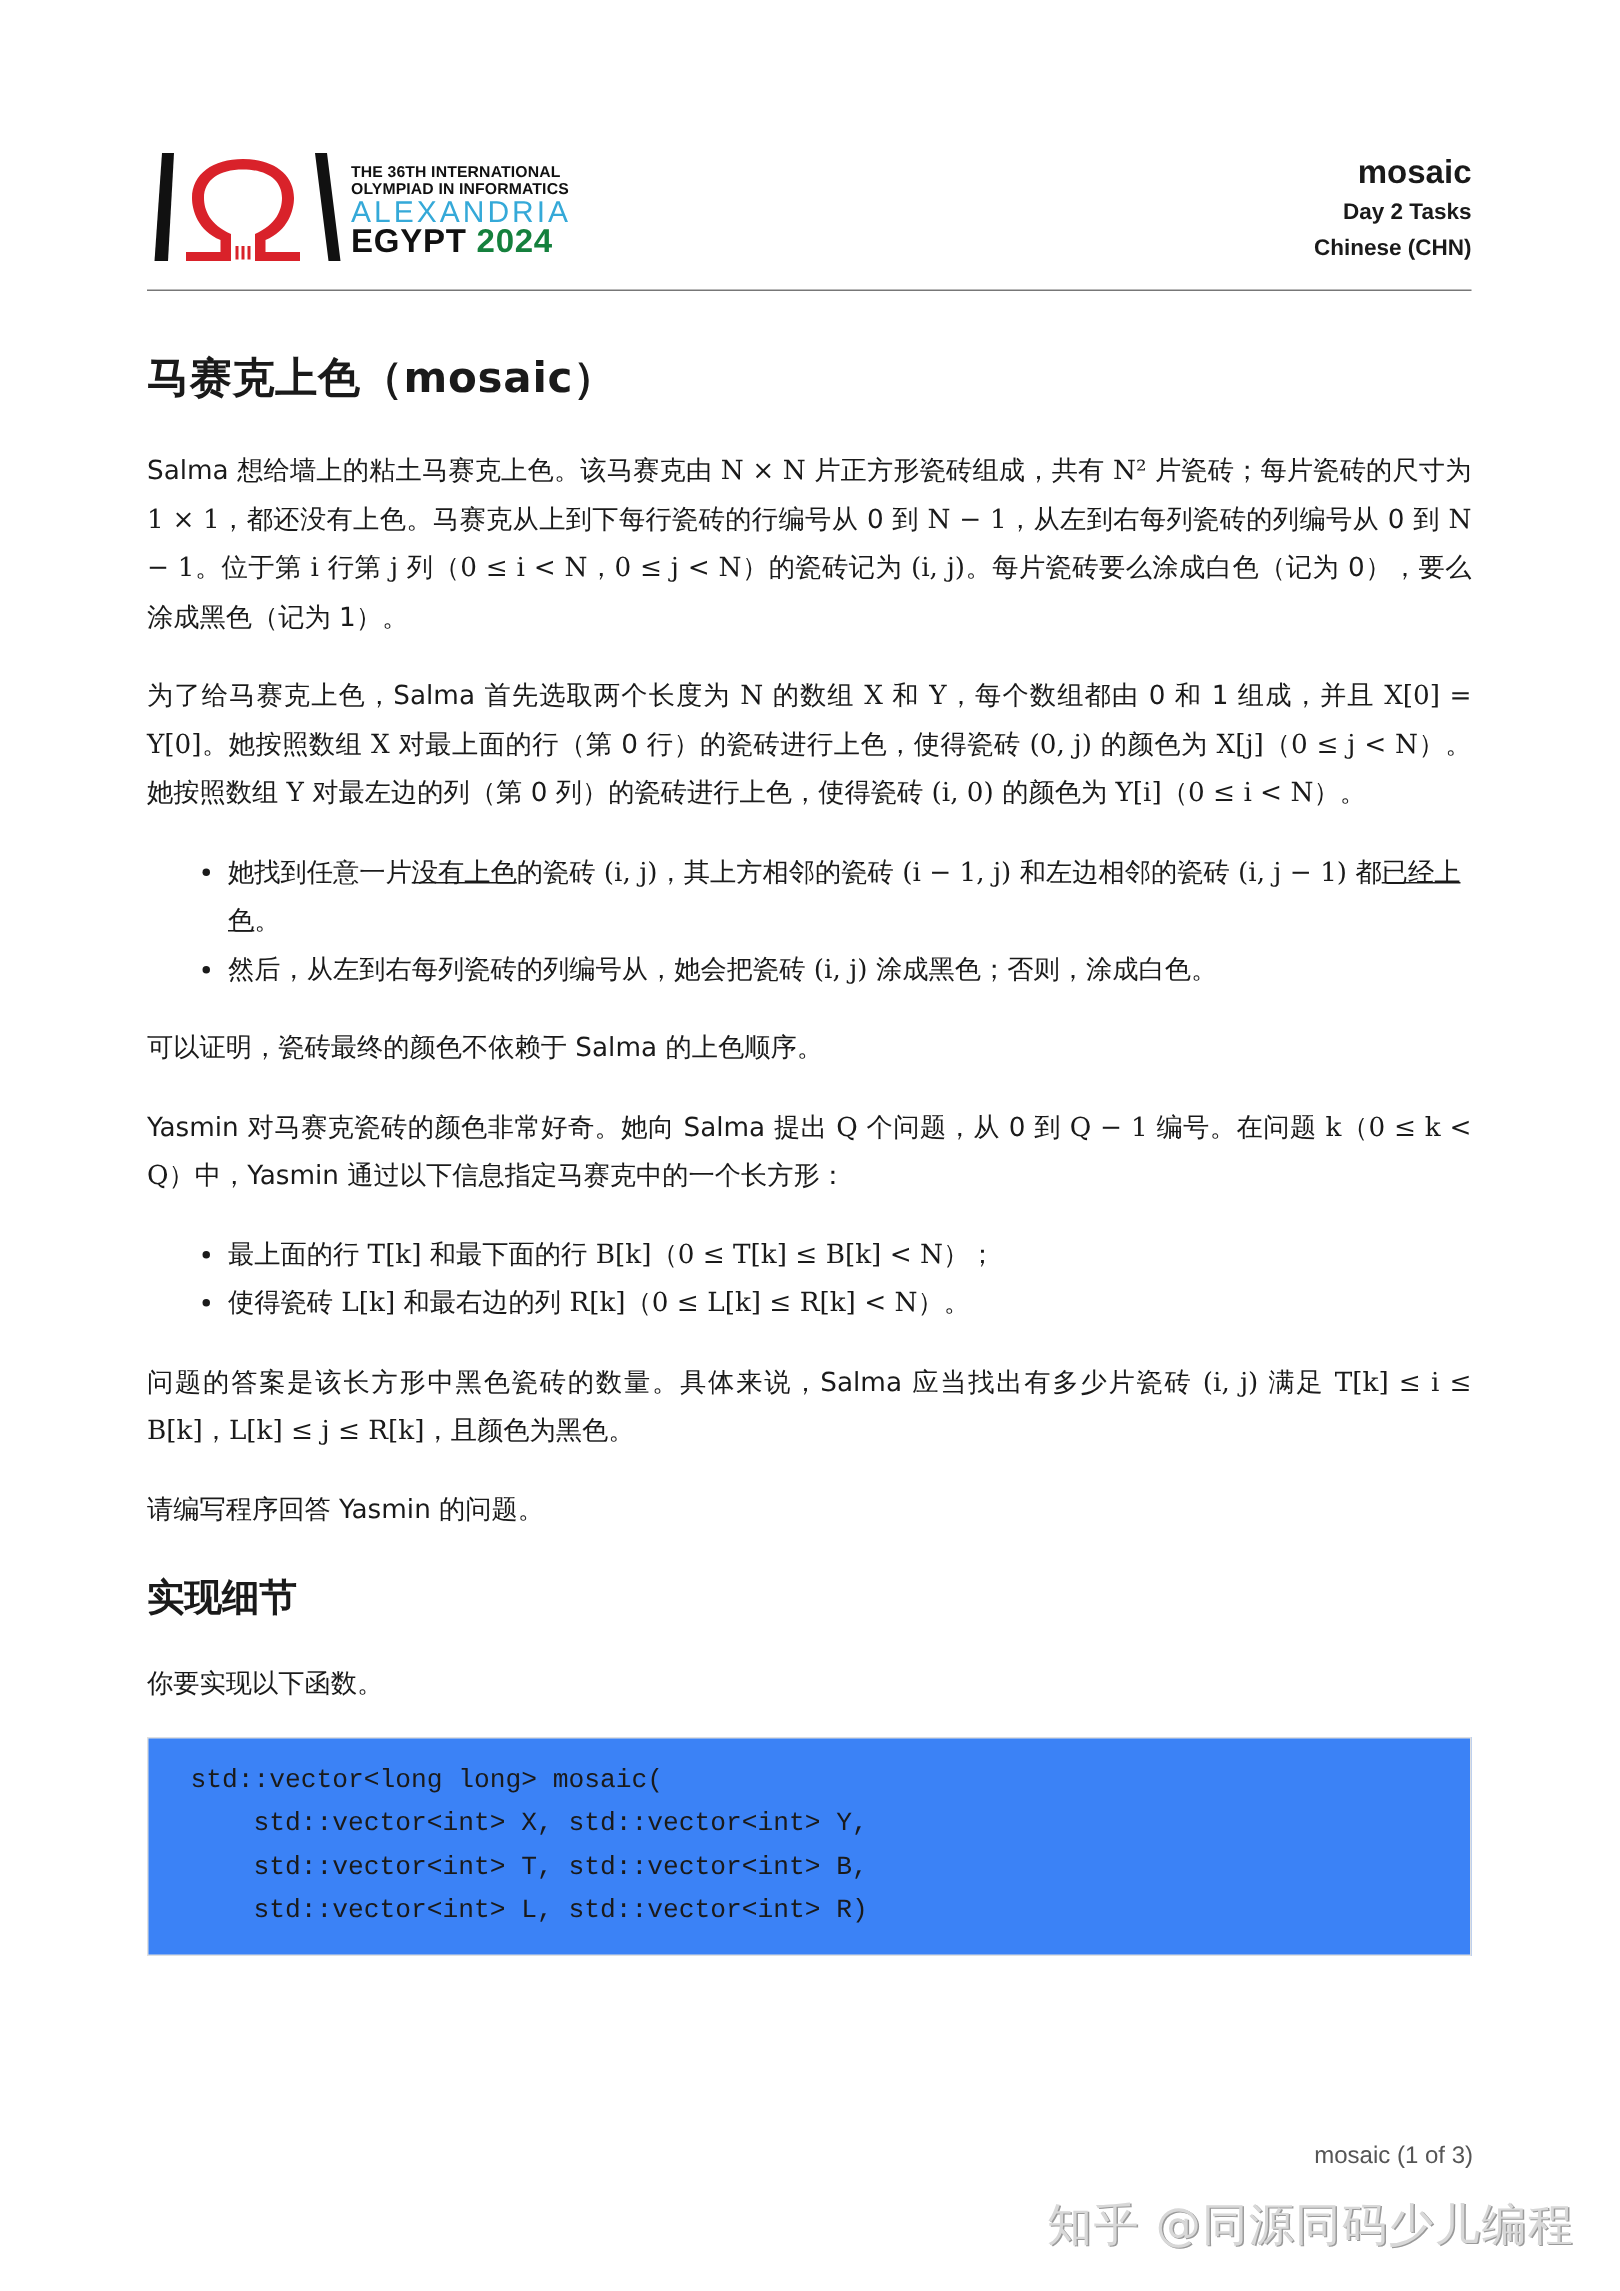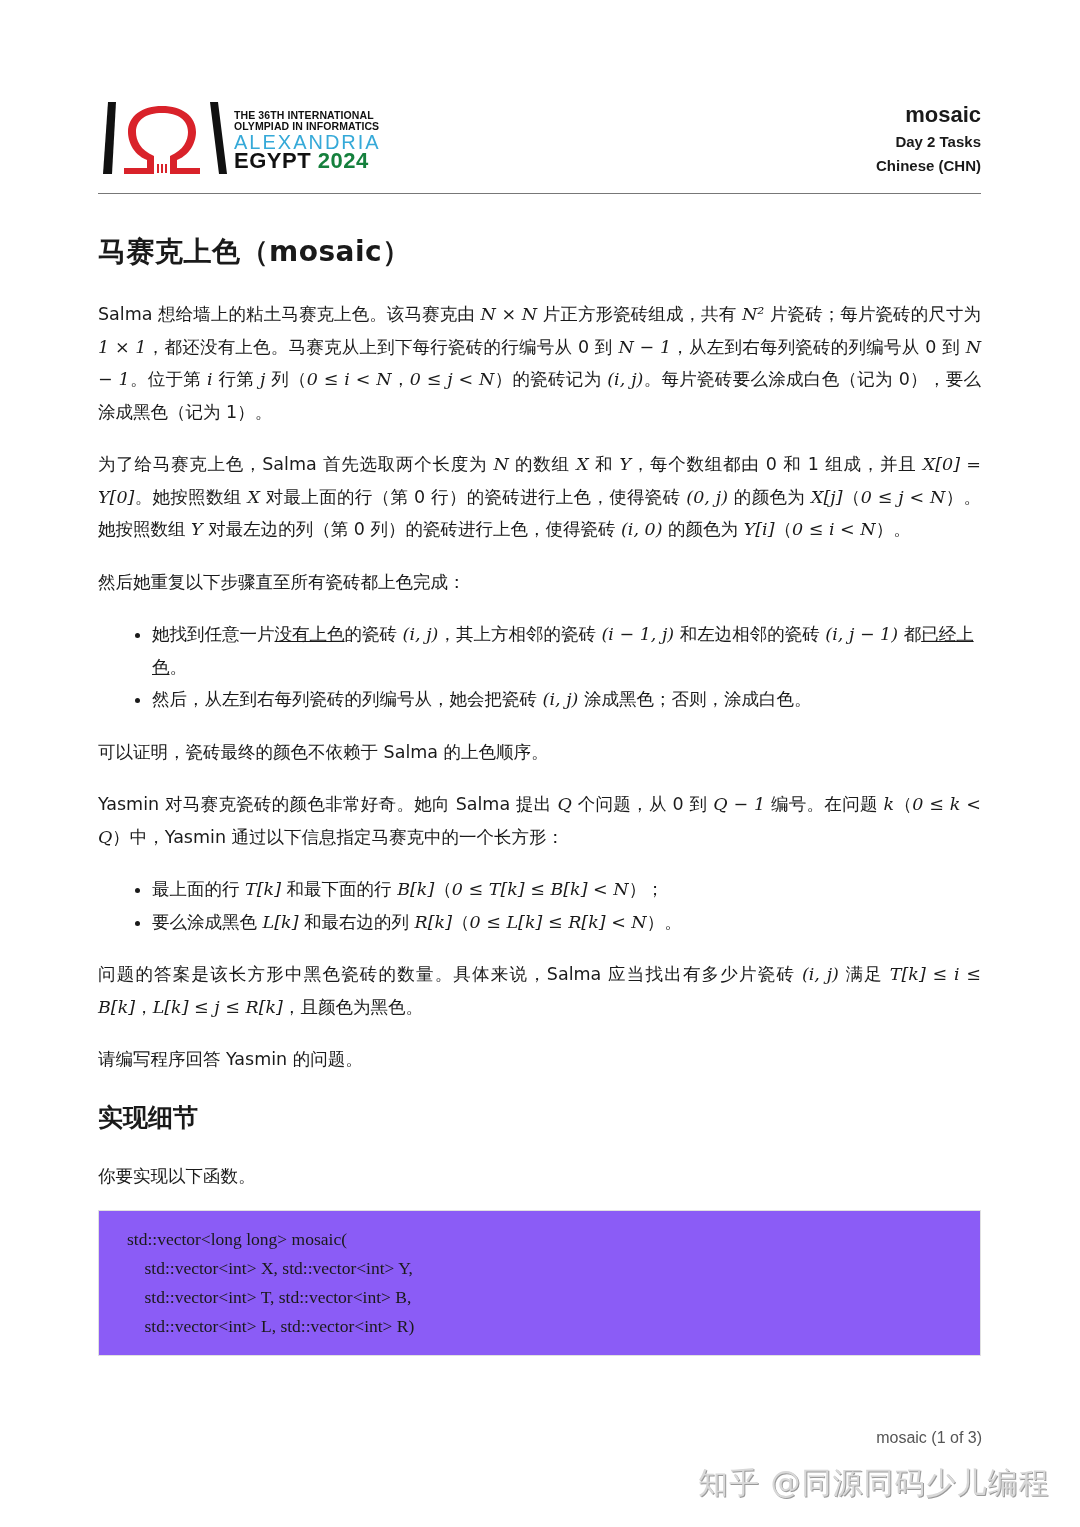--- a/index.html
+++ b/index.html
@@ -15,26 +15,26 @@
   .logo-l4 { font-size: 22px; color: #111; font-weight: 900; margin-top: -2px; letter-spacing: 0.5px; }
   .logo-l4 .yr { color: #15803d; }
   .meta { position: absolute; right: 0; top: 5px; text-align: right; font-family: "Liberation Sans", sans-serif; font-weight: bold; }
   .meta-task { font-size: 22px; line-height: 30px; }
   .meta-day, .meta-lang { font-size: 15px; line-height: 24px; }
   h1 { position: absolute; left: 98px; top: 228px; margin: 0; font-size: 28px; font-weight: bold; line-height: 48px; letter-spacing: 0.5px; }
   .content { position: absolute; left: 98px; top: 298px; width: 883px; font-size: 17.5px; line-height: 32.5px; }
   .content p { margin: 0 0 20px 0; text-align: justify; }
   .content ul { margin: 0 0 20px 0; padding-left: 54px; }
   .content li { margin: 0; }
-  .m { font-family: "DejaVu Serif", "Liberation Serif", serif; font-style: italic; }
+  .m { font-family: "DejaVu Serif", "Liberation Serif", serif; }
   .u { text-decoration: underline; }
   h2 { font-size: 25px; font-weight: bold; margin: 22px 0 22px 0; line-height: 40px; }
   .code {
-    background: #8b5cf6; border: 1px solid #e0e0e0; margin-top: 18px;
-    padding: 14px 28px 14px 28px; font-family: Liberation Serif, serif;
+    background: #3b82f6; border: 1px solid #e0e0e0; margin-top: 18px;
+    padding: 14px 28px 14px 28px; font-family: Liberation Mono, monospace;
     font-size: 17.5px; line-height: 29px; white-space: pre; color: #1a1a1a;
   }
   .footer { position: absolute; right: 98px; top: 1429px; font-family: "Liberation Sans", sans-serif; font-size: 16px; color: #555; }
   .watermark { position: absolute; left: 698px; top: 1463px; font-size: 30px; color: #d8d8d8; letter-spacing: 1px;
     text-shadow: 1px 1px 0 #9a9a9a; font-family: "DejaVu Sans", sans-serif; }
 </style>
 </head>
 <body>
 
 <div class="header">
@@ -61,34 +61,33 @@
   </div>
 </div>
 
 <h1>马赛克上色（mosaic）</h1>
 
 <div class="content">
   <p><span>Salma 想给墙上的粘土马赛克上色。该马赛克由 </span><span class="m">N × N</span><span> 片正方形瓷砖组成，共有 </span><span class="m">N²</span><span> 片瓷砖；每片瓷砖的尺寸为 </span><span class="m">1 × 1</span><span>，都还没有上色。马赛克从上到下每行瓷砖的行编号从 0 到 </span><span class="m">N − 1</span><span>，从左到右每列瓷砖的列编号从 0 到 </span><span class="m">N − 1</span><span>。位于第 </span><span class="m">i</span><span> 行第 </span><span class="m">j</span><span> 列（</span><span class="m">0 ≤ i &lt; N</span><span>，</span><span class="m">0 ≤ j &lt; N</span><span>）的瓷砖记为 </span><span class="m">(i, j)</span><span>。每片瓷砖要么涂成白色（记为 0），要么涂成黑色（记为 1）。</span></p>
 
   <p><span>为了给马赛克上色，Salma 首先选取两个长度为 </span><span class="m">N</span><span> 的数组 </span><span class="m">X</span><span> 和 </span><span class="m">Y</span><span>，每个数组都由 0 和 1 组成，并且 </span><span class="m">X[0] = Y[0]</span><span>。她按照数组 </span><span class="m">X</span><span> 对最上面的行（第 0 行）的瓷砖进行上色，使得瓷砖 </span><span class="m">(0, j)</span><span> 的颜色为 </span><span class="m">X[j]</span><span>（</span><span class="m">0 ≤ j &lt; N</span><span>）。她按照数组 </span><span class="m">Y</span><span> 对最左边的列（第 0 列）的瓷砖进行上色，使得瓷砖 </span><span class="m">(i, 0)</span><span> 的颜色为 </span><span class="m">Y[i]</span><span>（</span><span class="m">0 ≤ i &lt; N</span><span>）。</span></p>
 
-  <p>然后她重复以下步骤直至所有瓷砖都上色完成：</p>
 
   <ul>
     <li><span>她找到任意一片</span><span class="u">没有上色</span><span>的瓷砖 </span><span class="m">(i, j)</span><span>，其上方相邻的瓷砖 </span><span class="m">(i − 1, j)</span><span> 和左边相邻的瓷砖 </span><span class="m">(i, j − 1)</span><span> 都</span><span class="u">已经上色</span><span>。</span></li>
     <li><span>然后，从左到右每列瓷砖的列编号从，她会把瓷砖 </span><span class="m">(i, j)</span><span> 涂成黑色；否则，涂成白色。</span></li>
   </ul>
 
   <p>可以证明，瓷砖最终的颜色不依赖于 Salma 的上色顺序。</p>
 
   <p><span>Yasmin 对马赛克瓷砖的颜色非常好奇。她向 Salma 提出 </span><span class="m">Q</span><span> 个问题，从 0 到 </span><span class="m">Q − 1</span><span> 编号。在问题 </span><span class="m">k</span><span>（</span><span class="m">0 ≤ k &lt; Q</span><span>）中，Yasmin 通过以下信息指定马赛克中的一个长方形：</span></p>
 
   <ul>
     <li><span>最上面的行 </span><span class="m">T[k]</span><span> 和最下面的行 </span><span class="m">B[k]</span><span>（</span><span class="m">0 ≤ T[k] ≤ B[k] &lt; N</span><span>）；</span></li>
-    <li><span>要么涂成黑色 </span><span class="m">L[k]</span><span> 和最右边的列 </span><span class="m">R[k]</span><span>（</span><span class="m">0 ≤ L[k] ≤ R[k] &lt; N</span><span>）。</span></li>
+    <li><span>使得瓷砖 </span><span class="m">L[k]</span><span> 和最右边的列 </span><span class="m">R[k]</span><span>（</span><span class="m">0 ≤ L[k] ≤ R[k] &lt; N</span><span>）。</span></li>
   </ul>
 
   <p><span>问题的答案是该长方形中黑色瓷砖的数量。具体来说，Salma 应当找出有多少片瓷砖 </span><span class="m">(i, j)</span><span> 满足 </span><span class="m">T[k] ≤ i ≤ B[k]</span><span>，</span><span class="m">L[k] ≤ j ≤ R[k]</span><span>，且颜色为黑色。</span></p>
 
   <p>请编写程序回答 Yasmin 的问题。</p>
 
   <h2>实现细节</h2>
   <p style="margin-bottom:0">你要实现以下函数。</p>
   <div class="code">std::vector&lt;long long&gt; mosaic(
     std::vector&lt;int&gt; X, std::vector&lt;int&gt; Y,

